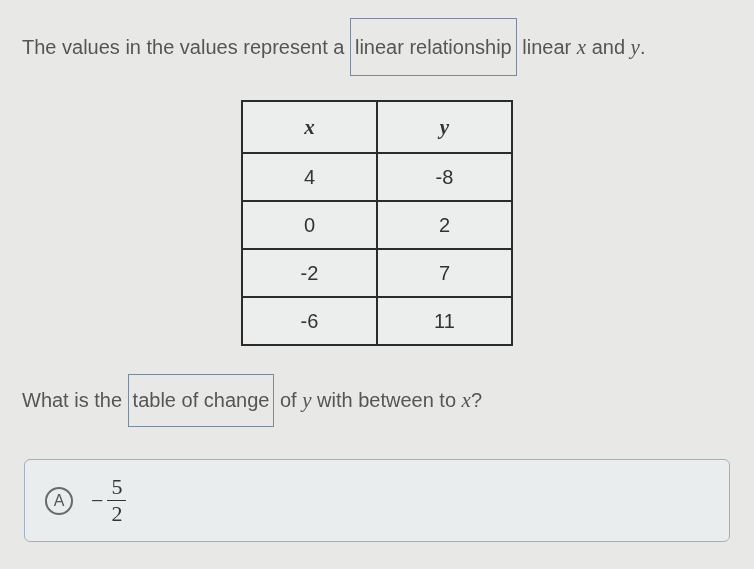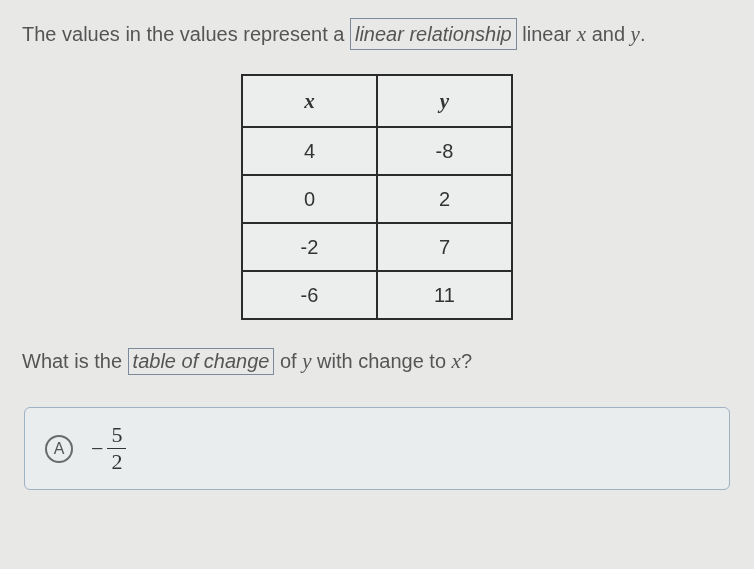--- a/index.html
+++ b/index.html
@@ -14,23 +14,22 @@
       overflow: hidden;
     }
     .question-line {
       font-size: 20px;
       line-height: 1.4;
       color: #555;
     }
     .term-box {
       display: inline-block;
       border: 1px solid #7a8a9a;
-      padding: 1px 4px;
+      padding: 14px 4px;
       color: #555;
-      font-style: italic;
     }
     .ital { font-style: italic; font-family: 'Times New Roman', serif; font-size: 21px; }
     .table-wrap {
       display: flex;
       justify-content: center;
       margin: 24px 0 28px 0;
     }
     table.data {
       border-collapse: collapse;
       background: #eceded;
@@ -124,21 +123,21 @@
     </tr>
     <tr>
       <td>-6</td>
       <td>11</td>
     </tr>
   </tbody>
     </table>
 </div>
 
 <div class="question2">
-  <span>What is the </span><span class="term-box">table of change</span><span> of </span><span class="ital">y</span><span> with change to </span><span class="ital">x</span><span>?</span>
+  <span>What is the </span><span class="term-box">table of change</span><span> of </span><span class="ital">y</span><span> with between to </span><span class="ital">x</span><span>?</span>
 </div>
 
 <div class="answer-choice">
   <div class="choice-letter">A</div>
   <div class="fraction-exp">
     <span class="neg">−</span>
     <span class="frac">
       <span class="num">5</span>
       <span class="den">2</span>
     </span>

